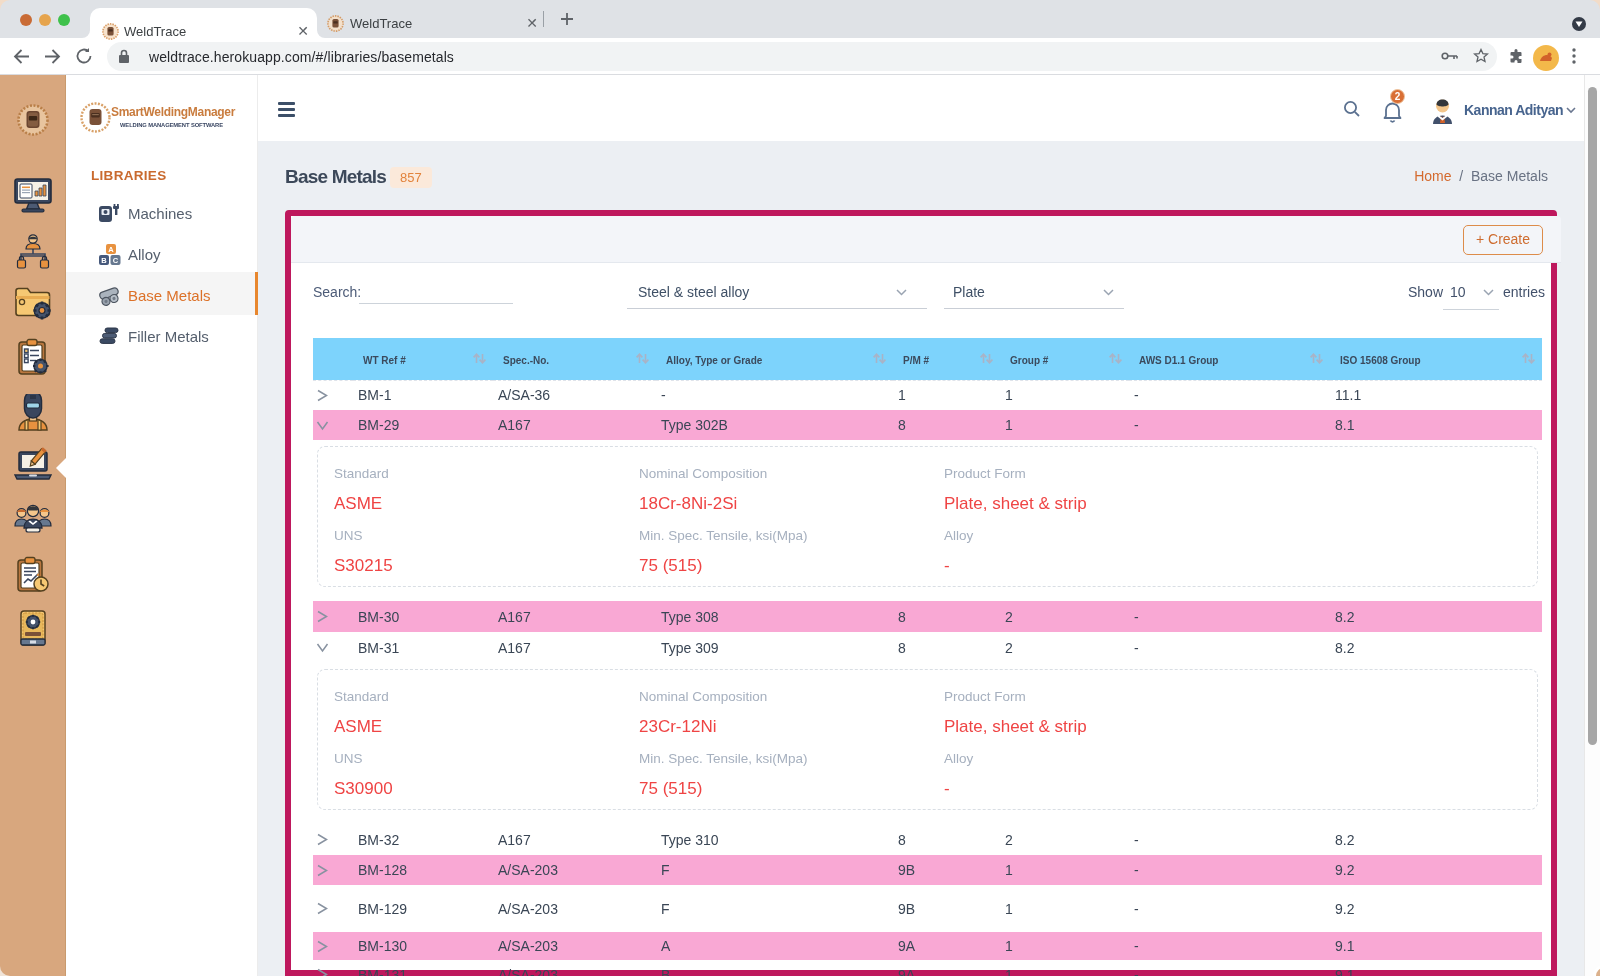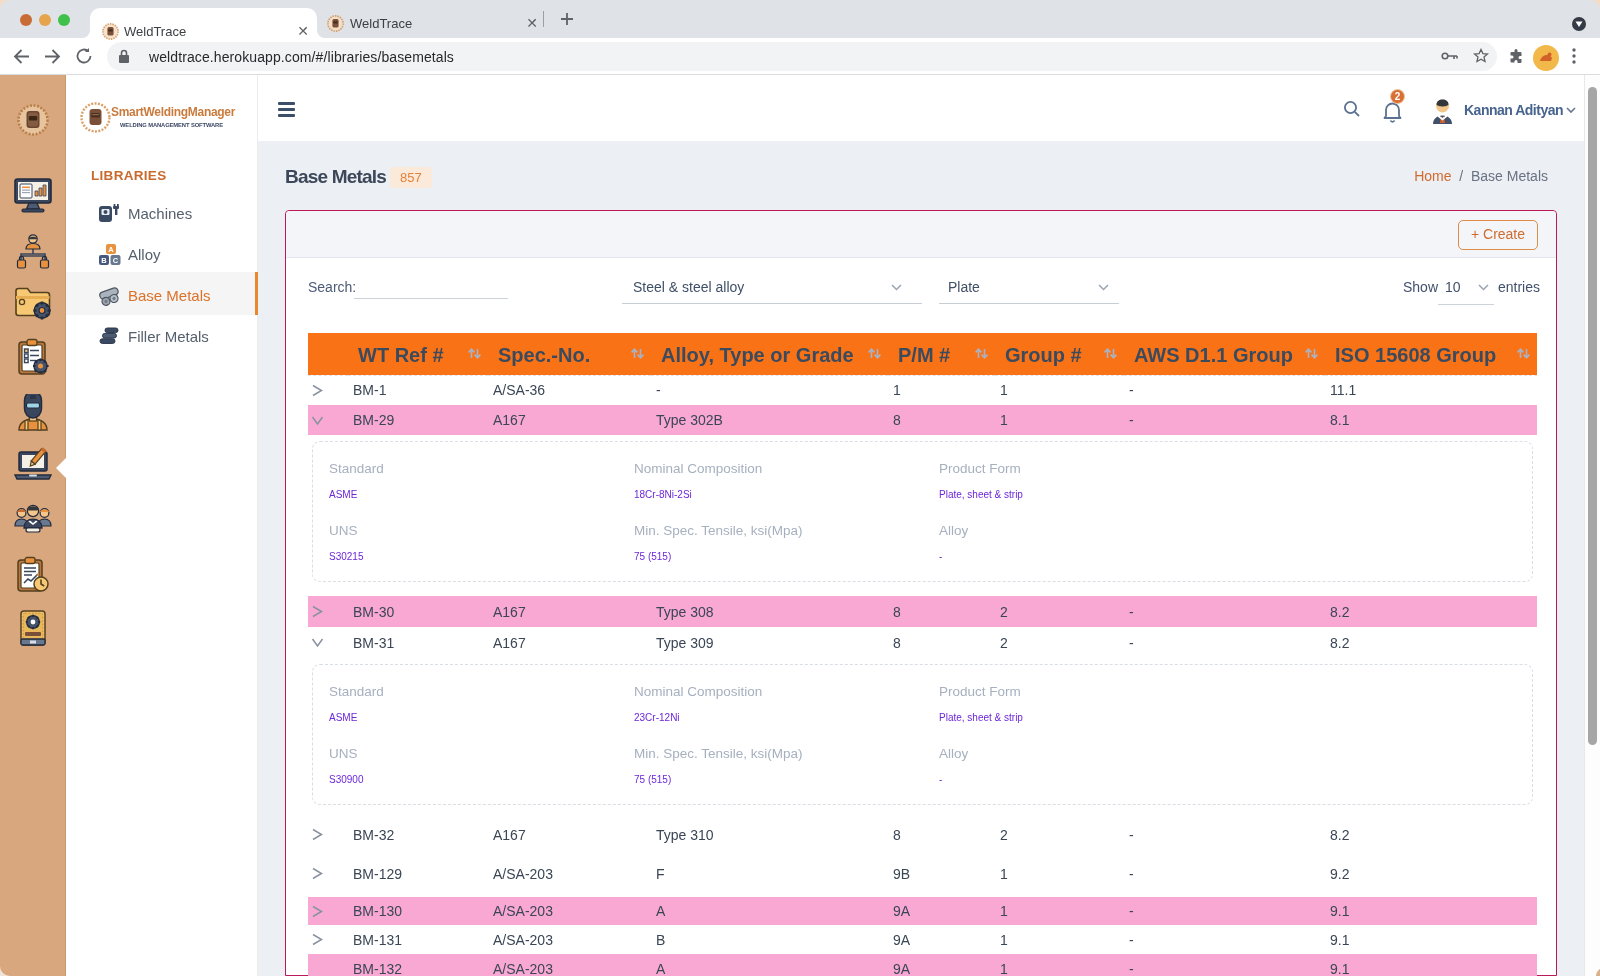--- a/index.html
+++ b/index.html
@@ -42,38 +42,38 @@
 #hamb div { height:2.6px; background:#3c4f68; border-radius:1px; margin-bottom:3.5px; }
 #uname { position:absolute; left:1206px; top:27px; font-size:14px; font-weight:bold; color:#47648e; letter-spacing:-0.5px; }
 
 
 #title { position:absolute; left:285px; top:166px; font-size:19px; font-weight:bold; color:#3c4859; letter-spacing:-0.8px; }
 #titlebadge { position:absolute; left:390px; top:167px; padding:3px 10px; background:#fbe9da; border-radius:4px; font-size:13px; color:#e2833c; }
 #crumbs { position:absolute; top:168px; right:52px; font-size:14px; color:#697283; }
 #crumbs .home { color:#d46a2e; }
 
 
-#card { position:absolute; left:285px; top:210px; width:1272px; height:766px; background:#fff; border:1px solid #be185d; border-radius:4px 4px 0 0; }
+#card { position:absolute; left:285px; top:210px; width:1272px; height:766px; background:#fff; border:6px solid #be185d; border-radius:4px 4px 0 0; }
 #cardstrip { position:absolute; left:0; top:0; width:1270px; height:47px; background:#f3f5f9; border-bottom:1px solid #e4e8ee; border-radius:4px 4px 0 0; }
 #createbtn { position:absolute; left:1172px; top:9px; width:80px; height:30px; border:1.5px solid #dd8c4a; border-radius:5px; color:#ce6c2f; font-size:14px; text-align:center; line-height:27px; }
 .flabel { position:absolute; font-size:14px; color:#4c5b77; }
 .uline { position:absolute; border-bottom:1px solid #cdd3da; }
 .selchev { position:absolute; width:11px; height:7px; }
 
 
 #tbl { position:absolute; left:22px; top:122px; width:1229px; border-collapse:collapse; table-layout:fixed; }
-#tbl th { background:#f97316; font-size:20px; font-weight:bold; color:#3b4a5d; text-align:left; padding:4px 0 0 10px; height:42px; border-bottom:1px dashed #dfe3ea; position:relative; }
+#tbl th { background:#7dd3fc; font-size:10px; font-weight:bold; color:#3b4a5d; text-align:left; padding:4px 0 0 10px; height:42px; border-bottom:1px dashed #dfe3ea; position:relative; }
 #tbl td { font-size:14px; color:#3a4655; padding:0 0 0 5px; }
 #tbl td:first-child { padding-left:3px; }
 tr.lt { background:#f9a8d4; }
 .sorti { position:absolute; right:6px; top:14px; }
 .rowchev { margin-left:0; display:block; }
 .dpanel { margin:6px 4px 12px 4px; height:141px; border:1px dashed #d9dee4; border-radius:8px; position:relative; }
 .dlabel { position:absolute; font-size:13.5px; color:#a6b0bf; }
-.dvalue { position:absolute; font-size:10px; color:#6d28d9;text-align:center; }
+.dvalue { position:absolute; font-size:17px; color:#ef4444;text-align:center; }
 
 
 #sbtrack { position:absolute; left:1584px; top:75px; width:16px; height:901px; background:#fdfdfd; border-left:1px solid #e8e8e8; }
 #sbthumb { position:absolute; left:3px; top:12px; width:9px; height:658px; background:#a6a6a6; border-radius:5px; }
 </style>
 </head>
 <body>
 
 <div id="cornerL" style="left:0;"></div>
 <div id="cornerR" style="right:0;"></div>
@@ -545,20 +545,34 @@
             </svg>
           </td>
           <td>BM-32</td>
           <td>A167</td>
           <td>Type 310</td>
           <td>8</td>
           <td>2</td>
           <td>-</td>
           <td>8.2</td>
         </tr>
+    <tr class="lt" style="height:30px;">
+          <td>
+            <svg class="rowchev" width="13" height="13" viewBox="0 0 13 13">
+              <path d="M2 1.5l8.5 5L2 11.5" stroke="#8892a0" stroke-width="1.5" fill="none"></path>
+            </svg>
+          </td>
+          <td>BM-128</td>
+          <td>A/SA-203</td>
+          <td>F</td>
+          <td>9B</td>
+          <td>1</td>
+          <td>-</td>
+          <td>9.2</td>
+        </tr>
     <tr style="height:47px;">
           <td>
             <svg class="rowchev" width="13" height="13" viewBox="0 0 13 13">
               <path d="M2 1.5l8.5 5L2 11.5" stroke="#8892a0" stroke-width="1.5" fill="none"></path>
             </svg>
           </td>
           <td>BM-129</td>
           <td>A/SA-203</td>
           <td>F</td>
           <td>9B</td>

